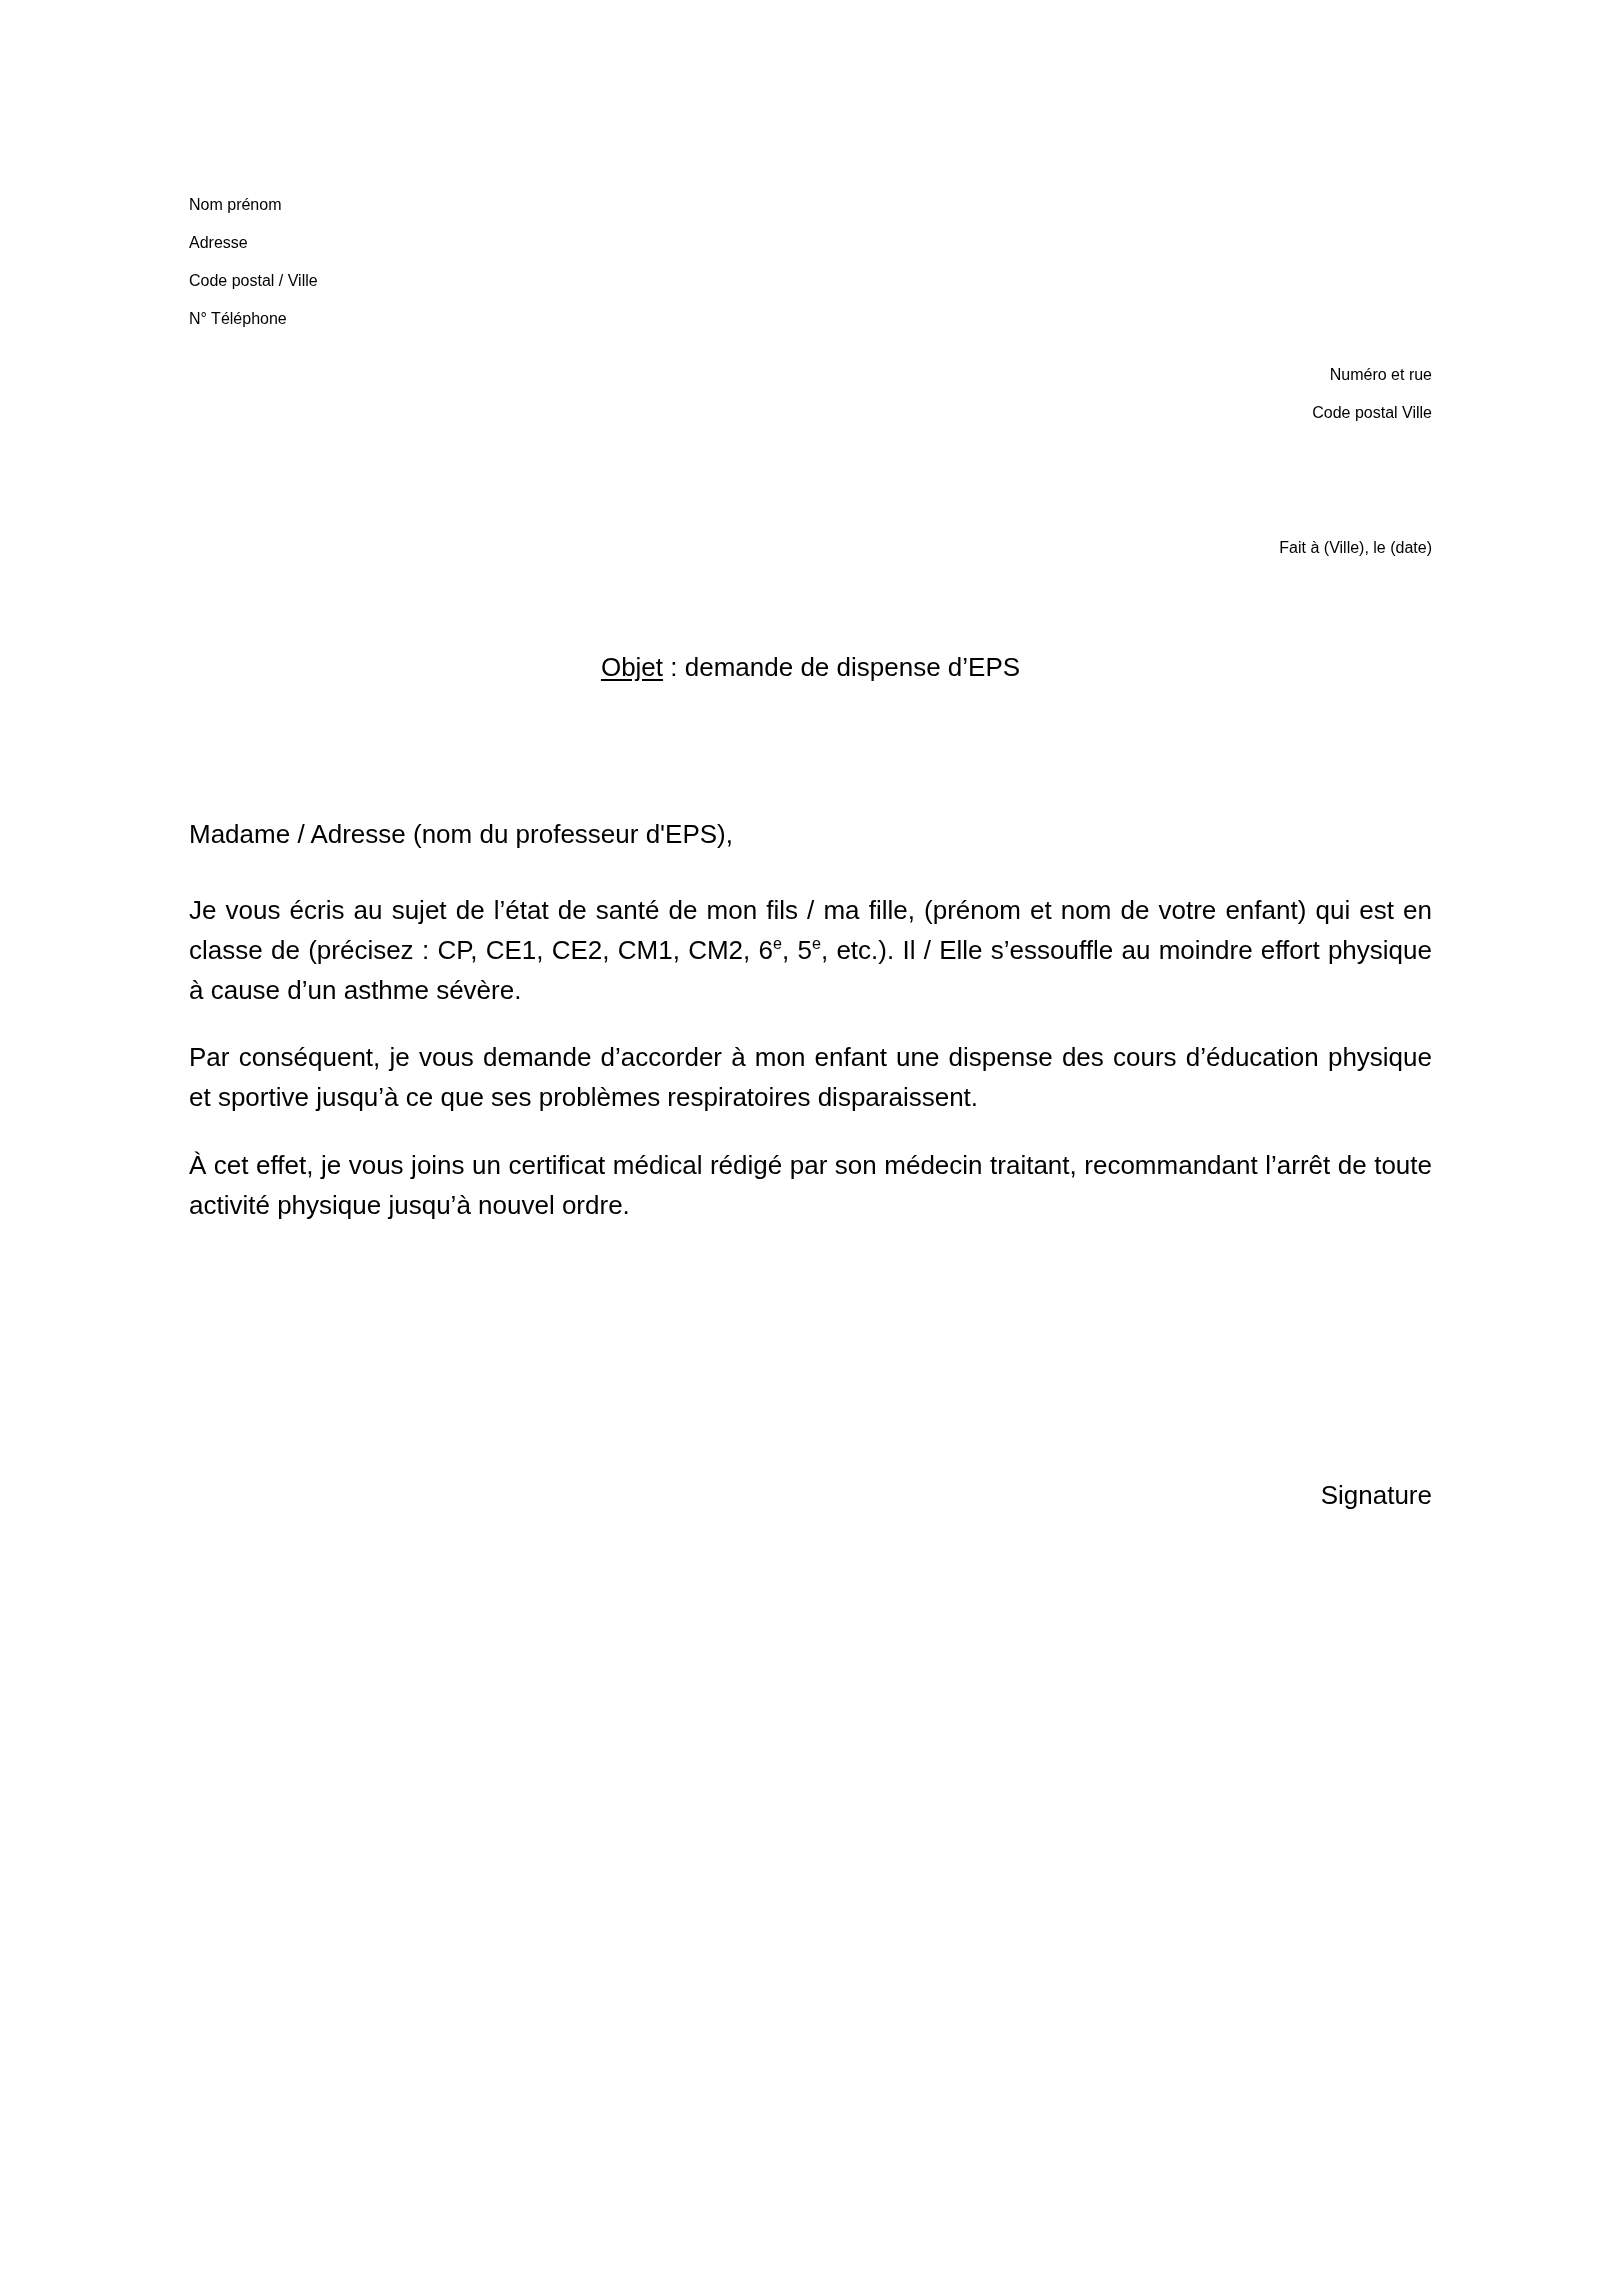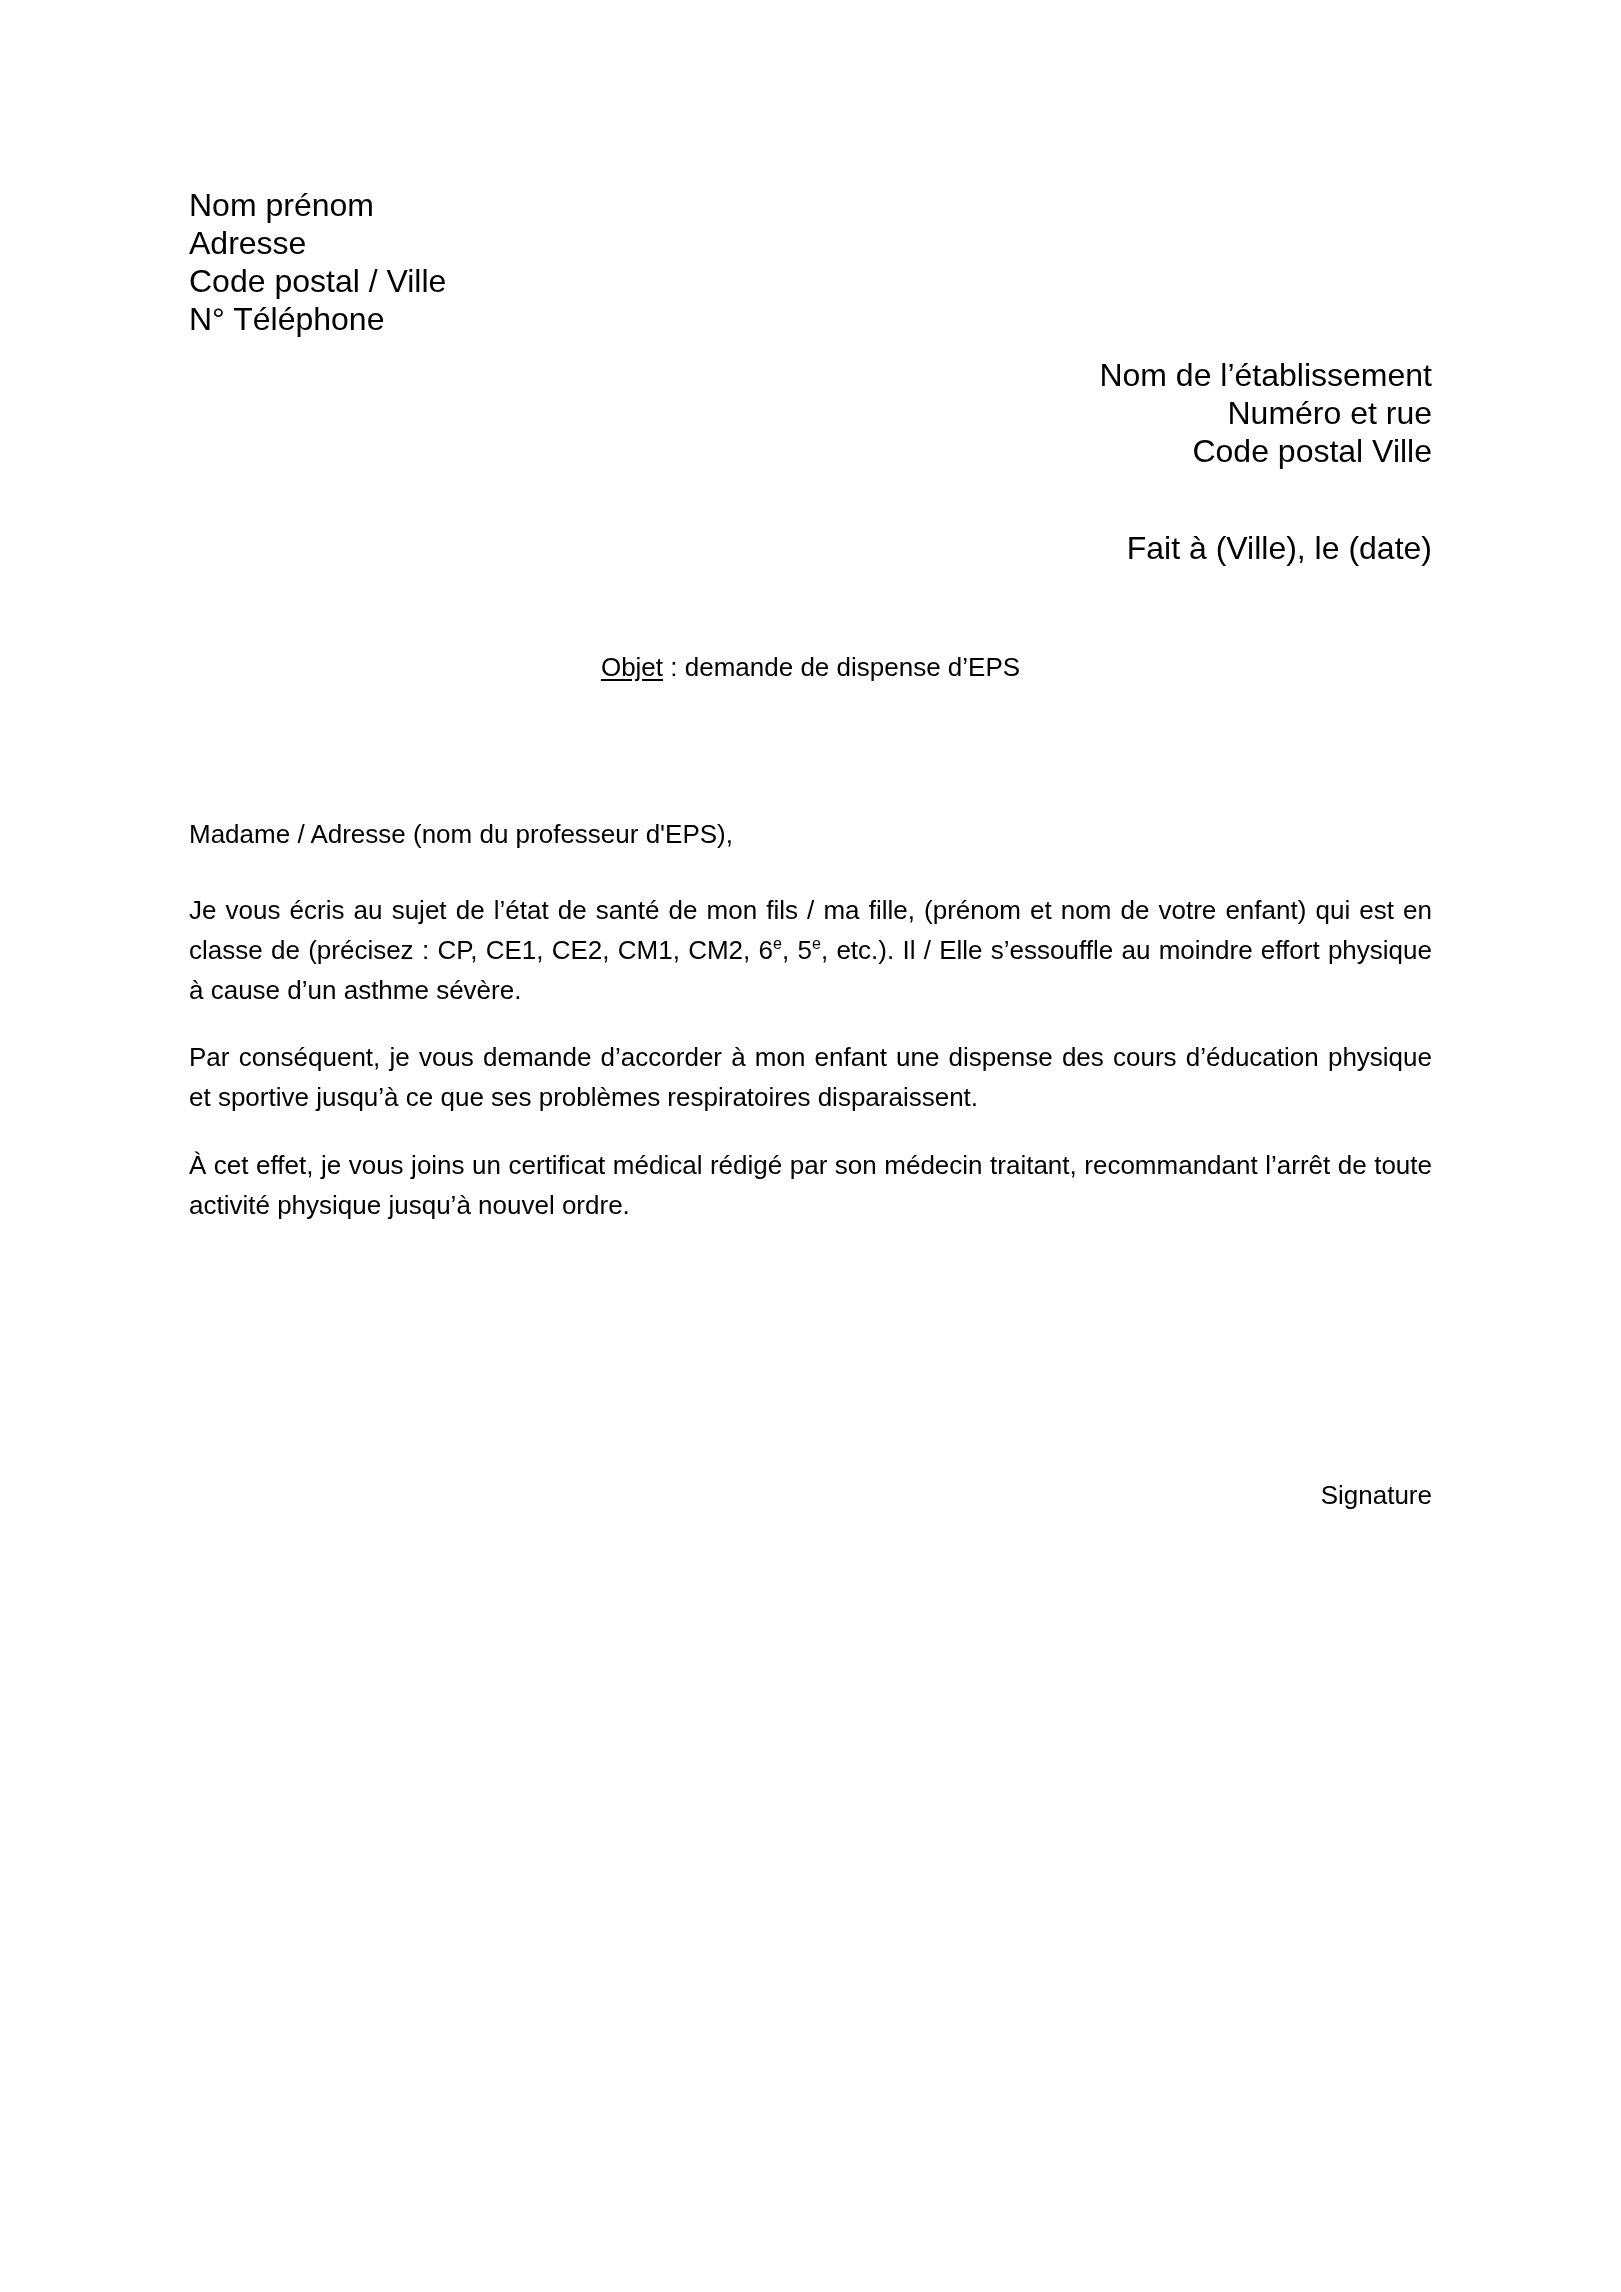--- a/index.html
+++ b/index.html
@@ -25,21 +25,21 @@
 
   
   .content {
     position: absolute;
     left: 189px;
     top: 0;
     width: 1243px;
   }
 
   .line {
-    font-size: 32px;
+    font-size: 16px;
     line-height: 38px;
     white-space: nowrap;
   }
 
   
   .sender-block {
     position: absolute;
     top: 186px;
     left: 0;
     width: 100%;
@@ -135,21 +135,20 @@
   <div class="content">
 
     <div class="sender-block">
       <div class="line">Nom prénom</div>
       <div class="line">Adresse</div>
       <div class="line">Code postal / Ville</div>
       <div class="line">N° Téléphone</div>
     </div>
 
     <div class="recipient-block">
-      <div class="line">Nom de l’établissement</div>
       <div class="line">Numéro et rue</div>
       <div class="line">Code postal Ville</div>
     </div>
 
     <div class="date-block">
       <div class="line">Fait à (Ville), le (date)</div>
     </div>
 
     <div class="subject-block">
       <span class="subject-underlined">Objet</span><span> : demande de dispense d’EPS</span>

